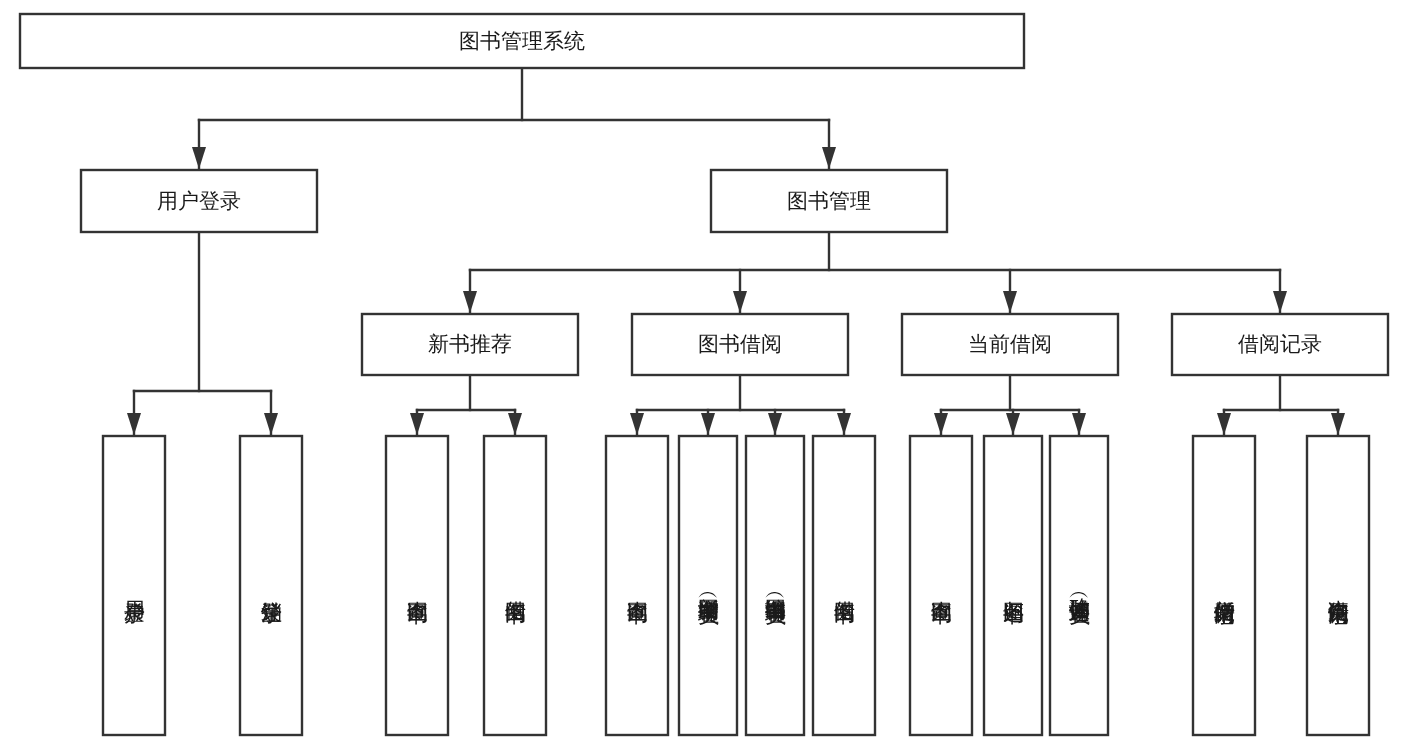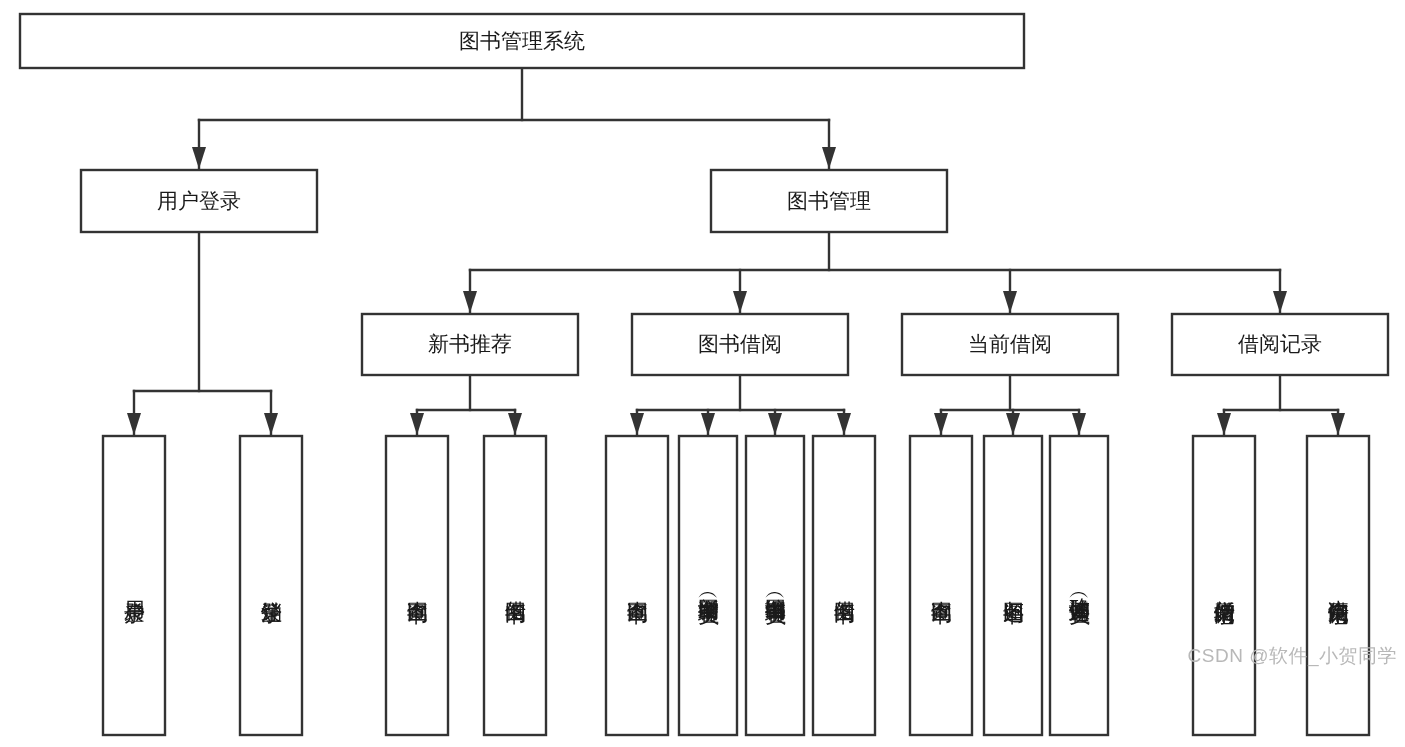--- a/index.html
+++ b/index.html
@@ -177,14 +177,13 @@
       <div class="node-label-v" style="left: 679px; top: 436px; width: 58px; height: 299px;">新增图书（管理员）</div>
       <div class="node-label-v" style="left: 746px; top: 436px; width: 58px; height: 299px;">编辑图书（管理员）</div>
       <div class="node-label-v" style="left: 813px; top: 436px; width: 62px; height: 299px;">借阅图书</div>
       <div class="node-label-v" style="left: 910px; top: 436px; width: 62px; height: 299px;">查询图书</div>
       <div class="node-label-v" style="left: 984px; top: 436px; width: 58px; height: 299px;">归还图书</div>
       <div class="node-label-v" style="left: 1050px; top: 436px; width: 58px; height: 299px;">确认归还（管理员）</div>
       <div class="node-label-v" style="left: 1193px; top: 436px; width: 62px; height: 299px;">新增借阅记录</div>
       <div class="node-label-v" style="left: 1307px; top: 436px; width: 62px; height: 299px;">查询借阅记录</div>
     </div>
 
-  <div class="watermark">CSDN @软件_小贺同学</div>
 </div>
 
 </body></html>

